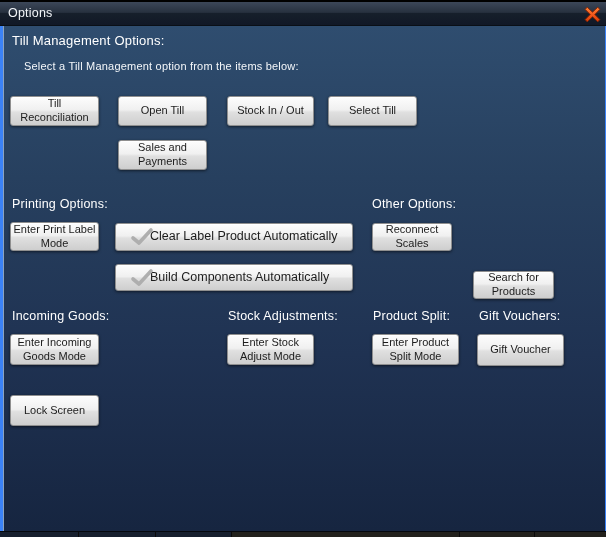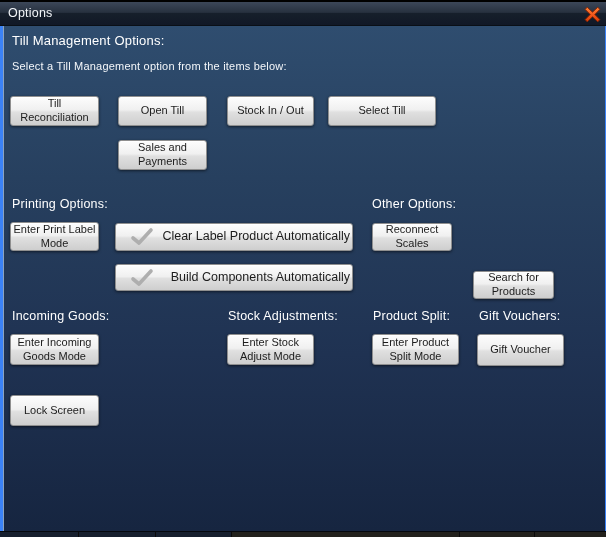--- a/index.html
+++ b/index.html
@@ -40,32 +40,32 @@
     position:absolute; box-sizing:border-box;
     display:flex; align-items:center; justify-content:center; text-align:center;
     font-family:"Liberation Sans", sans-serif;
     font-size:11px; line-height:1.25; color:#1c1c1c;
     background:linear-gradient(180deg,#fdfdfd 0%,#f0f0f0 46%,#e0e0e0 54%,#cecece 100%);
     border:1px solid #8f8f8f; border-radius:3px;
     box-shadow:0 1px 3px rgba(0,0,0,.55), inset 0 1px 0 rgba(255,255,255,.95);
     padding:1px 2px; cursor:pointer;
   }
   .btn .btn-label { pointer-events:none; }
-  .btn.wide { justify-content:flex-end; font-size:12.5px; padding-left:34px; }
+  .btn.wide { justify-content:flex-start; font-size:12.5px; padding-left:34px; }
   .btn.wide .check-icon {
     position:absolute; left:14px; top:50%; transform:translateY(-50%);
     width:24px; height:20px; display:block;
   }
   
   #h-till            { left:8px;  top:7px;  font-size:13px; }
-  #h-till-sub        { left:8px;  top:34px;text-align:center; }
+  #h-till-sub        { left:20px;  top:34px;text-align:center; }
   #btn-till-reconciliation { left:6px;   top:70px;  width:89px;  height:30px; }
   #btn-open-till           { left:114px; top:70px;  width:89px;  height:30px; }
   #btn-till-in-out         { left:223px; top:70px;  width:87px;  height:30px; }
-  #btn-select-till         { left:324px; top:70px;  width:108px;  height:30px;justify-content:center; }
+  #btn-select-till         { left:324px; top:70px;  width:89px;  height:30px;justify-content:center; }
   #btn-sales-payments      { left:114px; top:114px; width:89px;  height:30px; }
   #h-printing        { left:8px;   top:171px; }
   #h-other           { left:368px; top:171px; }
   #btn-enter-print         { left:6px;   top:196px; width:89px;  height:29px; }
   #btn-clear-label         { left:111px; top:197px; width:238px; height:28px; }
   #btn-build-components    { left:111px; top:238px; width:238px; height:27px; }
   #btn-reconnect-scales    { left:368px; top:197px; width:80px;  height:28px; }
   #btn-search-products     { left:469px; top:197px; width:81px;  height:28px;margin-top:48px; }
   #h-incoming        { left:8px;   top:283px; }
   #h-stock           { left:224px; top:283px; }

